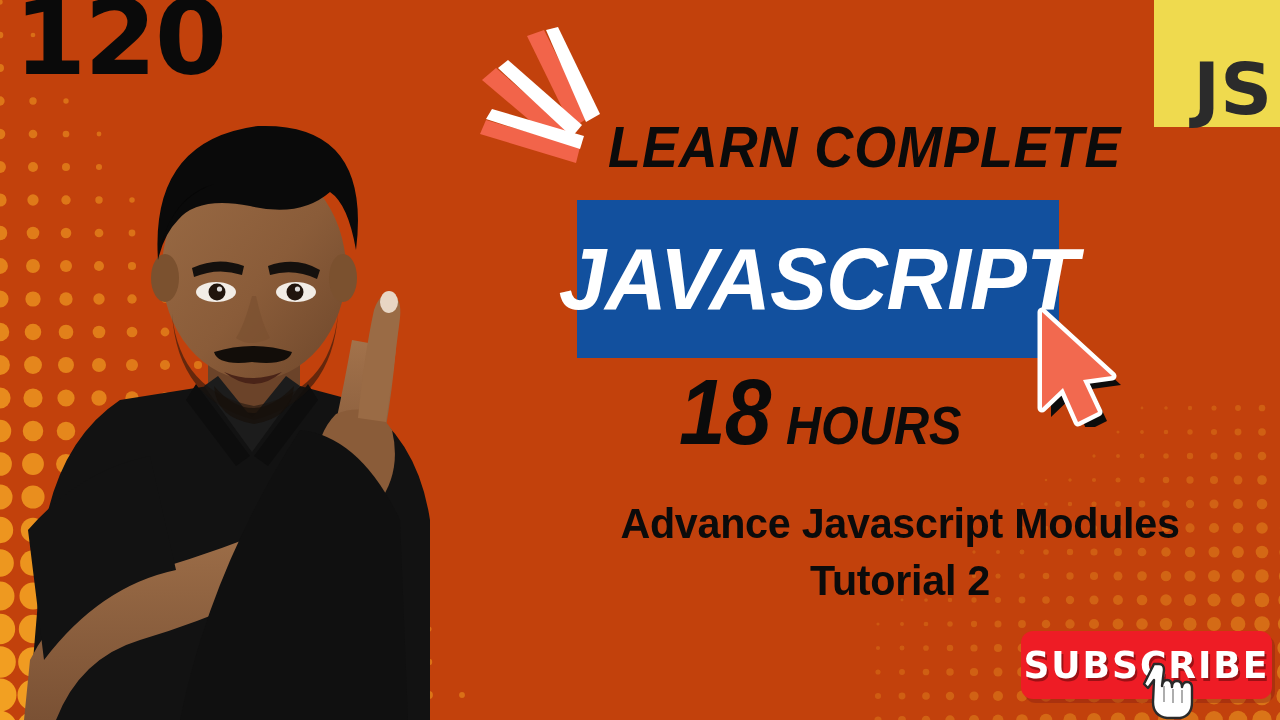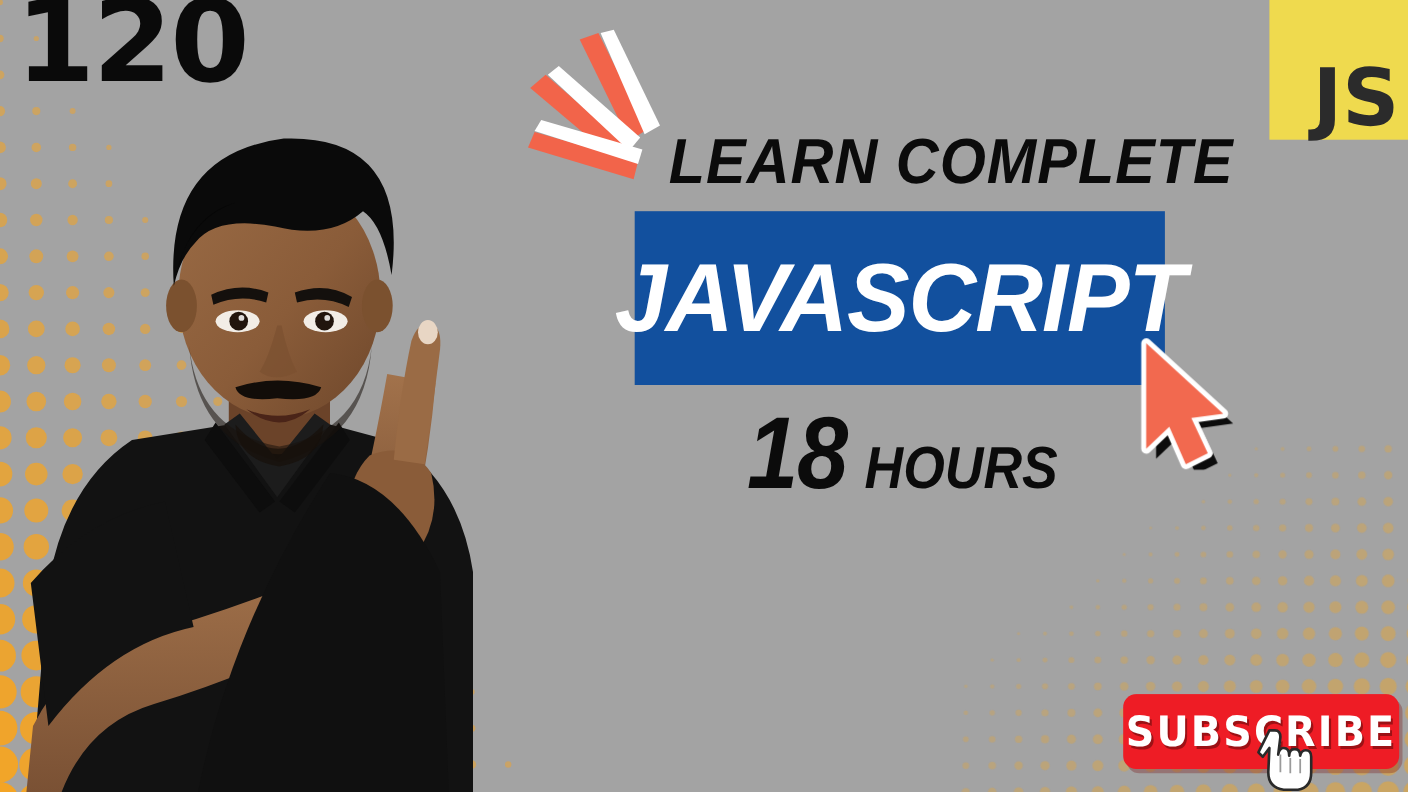--- a/index.html
+++ b/index.html
@@ -5,21 +5,21 @@
   html, body {
     margin: 0;
     padding: 0;
     background: #222;
   }
   #thumb {
     position: relative;
     width: 1280px;
     height: 720px;
     overflow: hidden;
-    background: #a3a3a3;
+    background: #c2410c;
     font-family: "Liberation Sans", sans-serif;
     -webkit-font-smoothing: antialiased;
   }
 
   
   .halftone {
     position: absolute;
     pointer-events: none;
   }
   #halftone-left {
@@ -86,21 +86,21 @@
     line-height: 1;
     transform: scaleX(0.93);
     transform-origin: left center;
     font-family: "Liberation Sans Narrow", "Liberation Sans", sans-serif;
     white-space: nowrap;
   }
 
   
   #javascript-box {
     position: absolute;
-    left: 577px; top: 192px;
+    left: 577px; top: 200px;
     width: 482px; height: 158px;
     background: #12509E;
   }
   #javascript-text {
     position: absolute;
     left: 50%; top: 50%;
     transform: translate(-50%, -50%) scaleX(0.97);
     font-size: 88px;
     font-weight: 700;
     font-style: italic;
@@ -733,20 +733,24 @@
     <path d="M24 10 L24 106 L45 86 L60 120 L80 110 L65 78 L94 74 Z" fill="#0c0c0c" transform="translate(9,9)"></path>
     <path d="M24 10 L24 106 L45 86 L60 120 L80 110 L65 78 L94 74 Z" fill="#F2694F" stroke="#FFFFFF" stroke-width="9" stroke-linejoin="round"></path>
     <path d="M24 10 L24 106 L45 86 L60 120 L80 110 L65 78 L94 74 Z" fill="#F2694F"></path>
   </svg>
 
   <div id="duration-line">
     <span id="duration-number">18</span>
     <span id="duration-unit">HOURS</span>
   </div>
 
+  <div id="subtitle">
+    <div class="subtitle-line">Advance Javascript Modules</div>
+    <div class="subtitle-line">Tutorial 2</div>
+  </div>
 
   <div id="subscribe-button">
     <span id="subscribe-label">SUBSCRIBE</span>
   </div>
 
   <svg id="hand-cursor" viewBox="0 0 60 58" xmlns="http://www.w3.org/2000/svg">
     <path d="M16 2 L6 22 L10 26 L16 18 L15 40 Q15 54 29 56 L42 56 Q54 54 54 40
              L54 26 Q54 20 49 20 Q45 20 44 25 Q44 19 39 19 Q34 19 34 25
              Q34 18 29 18 Q25 18 24 24 L26 8 Q26 2 21 2 Z" fill="#FFFFFF" stroke="#2a2a2a" stroke-width="2.4" stroke-linejoin="round"></path>
     <path d="M26 24 L26 40 M35 27 L35 41 M44 28 L44 41" stroke="#9a9a9a" stroke-width="1.6" fill="none"></path>

